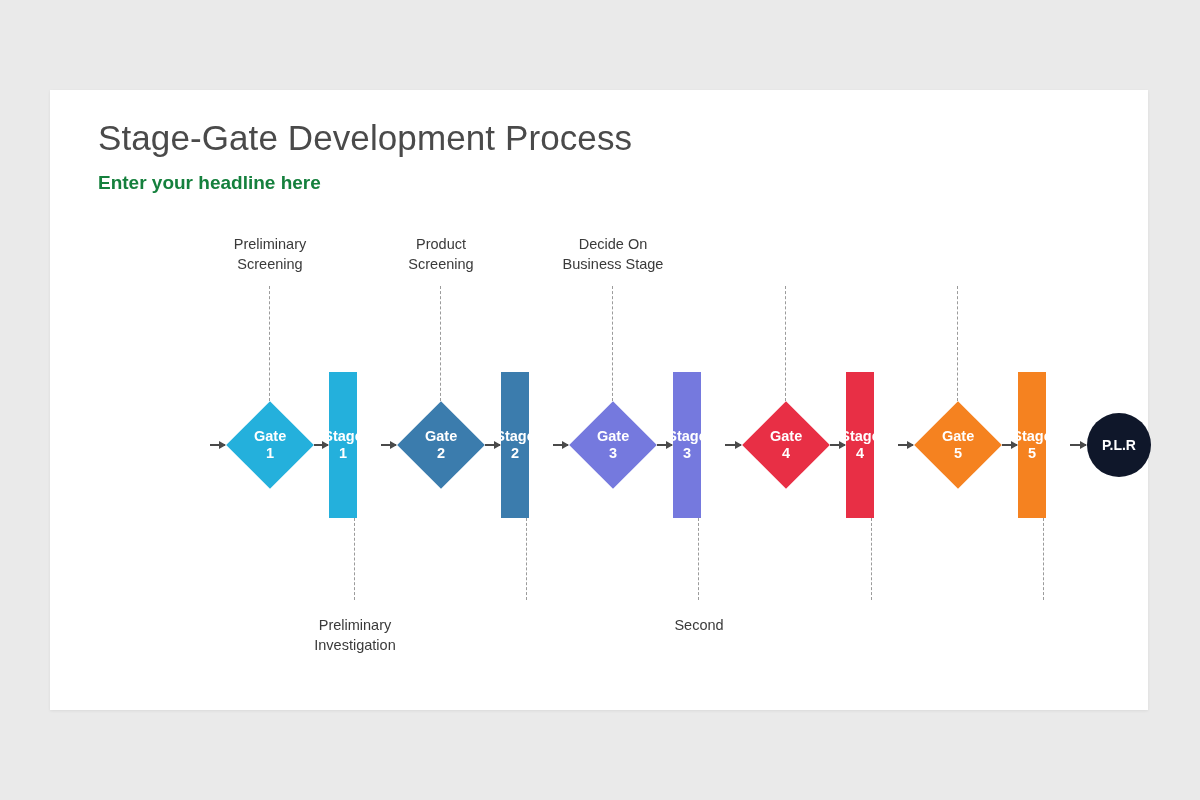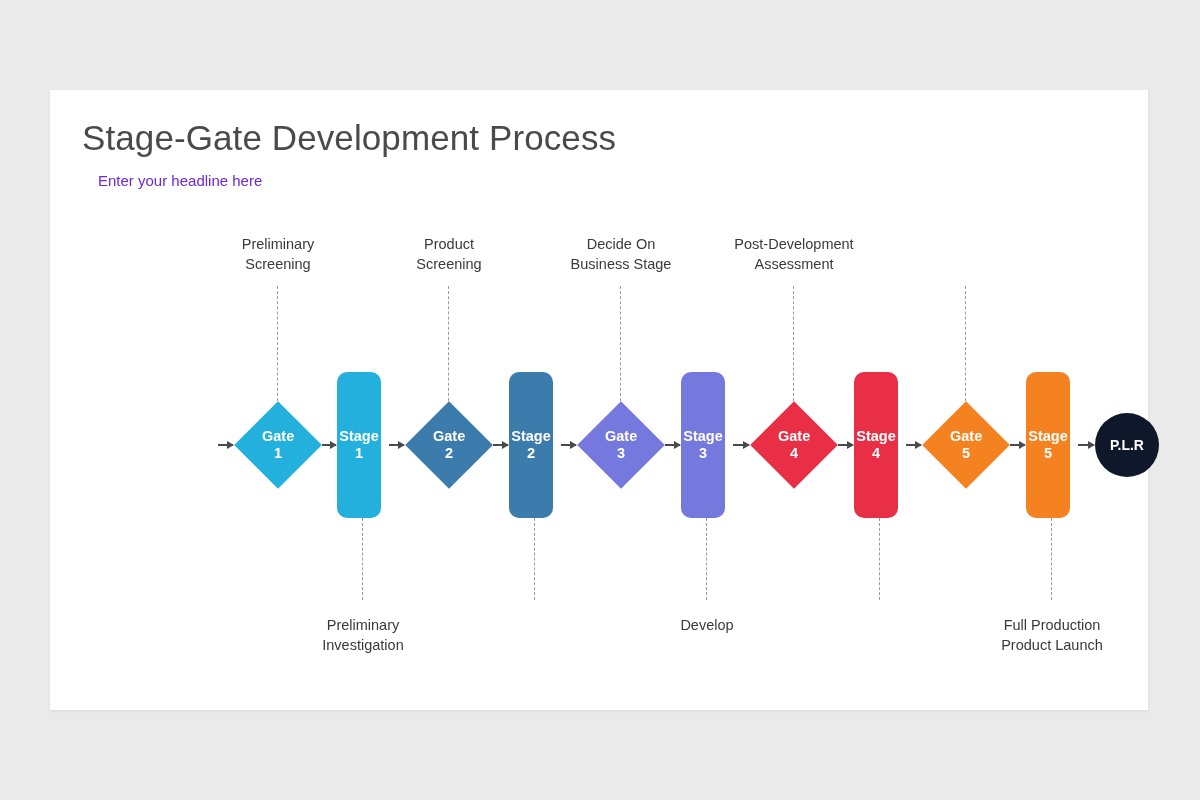--- a/index.html
+++ b/index.html
@@ -21,43 +21,43 @@
     top: 90px;
     width: 1098px;
     height: 620px;
     background: #ffffff;
     box-shadow: 0 1px 3px rgba(0,0,0,0.07);
   }
 
   
   #page-title {
     position: absolute;
-    left: 32px;
+    left: 48px;
     top: 28px;
     font-size: 35px;
     font-weight: 400;
     color: #4a4a4a;
     letter-spacing: 0.1px;
     white-space: nowrap;
   }
 
   #page-subtitle {
     position: absolute;
     left: 48px;
     top: 82px;
-    font-size: 15px;
-    font-weight: 400;
-    color: #6d28d9;
+    font-size: 19px;
+    font-weight: 700;
+    color: #15803d;
     white-space: nowrap;
   }
 
   
   #diagram {
     position: absolute;
-    left: 8px;
+    left: 0;
     top: 0;
     width: 1098px;
     height: 620px;
   }
 
   
   .caption {
     position: absolute;
     text-align: center;
     font-size: 14.5px;
@@ -93,23 +93,22 @@
   
   .node.circle {
     width: 64px;
     height: 64px;
     border-radius: 50%;
     font-size: 14px;
   }
 
   
   .node.bar {
-    width: 44px;
+    width: 28px;
     height: 146px;
-    border-radius: 10px;
   }
 
   
   .node.diamond {
     width: 62px;
     height: 62px;
     transform: rotate(45deg);
   }
   .node.diamond > .dlabel {
     transform: rotate(-45deg);
@@ -141,27 +140,23 @@
   <div id="page-title">Stage-Gate Development Process</div>
   <div id="page-subtitle">Enter your headline here</div>
 
   <div id="diagram">
       <div class="caption top" style="left: 220px; top: 144px; width: 200px; margin-left: 0px;">Preliminary
 Screening</div>
       <div class="caption top" style="left: 391px; top: 144px; width: 200px; margin-left: 0px;">Product
 Screening</div>
       <div class="caption top" style="left: 563px; top: 144px; width: 200px; margin-left: 0px;">Decide On
 Business Stage</div>
-      <div class="caption top" style="left: 736px; top: 144px; width: 200px; margin-left: 0px;">Post-Development
-Assessment</div>
       <div class="caption bottom" style="left: 305px; top: 525px; width: 200px;">Preliminary
 Investigation</div>
-      <div class="caption bottom" style="left: 649px; top: 525px; width: 200px;">Develop</div>
-      <div class="caption bottom" style="left: 994px; top: 525px; width: 200px;">Full Production
-Product Launch</div>
+      <div class="caption bottom" style="left: 649px; top: 525px; width: 200px;">Second</div>
       <div class="leader" style="left: 219.25px; border-left-color: rgb(155, 155, 155); top: 196px; height: 115px;"></div>
       <div class="leader" style="left: 304.25px; border-left-color: rgb(155, 155, 155); top: 428px; height: 82px;"></div>
       <div class="leader" style="left: 390.25px; border-left-color: rgb(155, 155, 155); top: 196px; height: 115px;"></div>
       <div class="leader" style="left: 476.25px; border-left-color: rgb(155, 155, 155); top: 428px; height: 82px;"></div>
       <div class="leader" style="left: 562.25px; border-left-color: rgb(155, 155, 155); top: 196px; height: 115px;"></div>
       <div class="leader" style="left: 648.25px; border-left-color: rgb(155, 155, 155); top: 428px; height: 82px;"></div>
       <div class="leader" style="left: 735.25px; border-left-color: rgb(155, 155, 155); top: 196px; height: 115px;"></div>
       <div class="leader" style="left: 821.25px; border-left-color: rgb(155, 155, 155); top: 428px; height: 82px;"></div>
       <div class="leader" style="left: 907.25px; border-left-color: rgb(155, 155, 155); top: 196px; height: 115px;"></div>
       <div class="leader" style="left: 993.25px; border-left-color: rgb(155, 155, 155); top: 428px; height: 82px;"></div>

